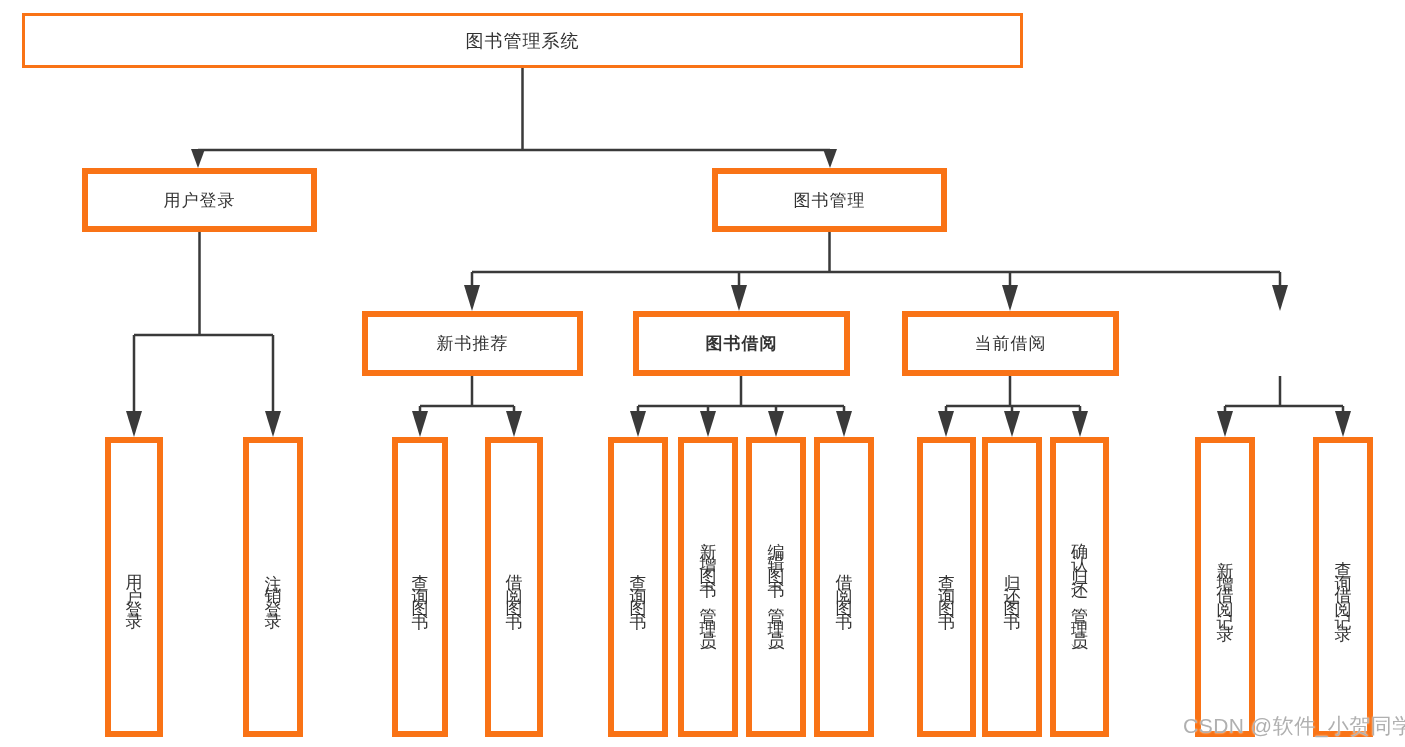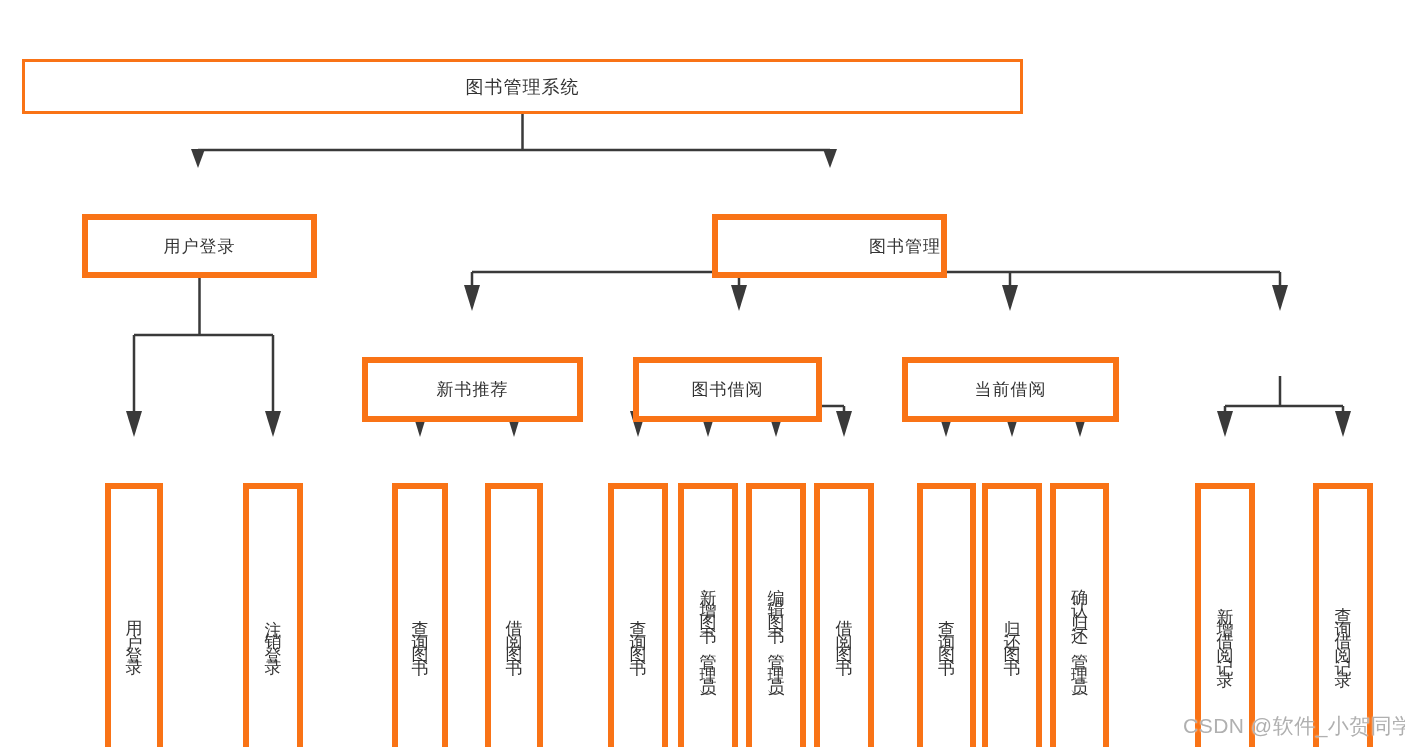--- a/index.html
+++ b/index.html
@@ -21,21 +21,20 @@
   }
   .node {
     position: absolute;
     box-sizing: border-box;
     background: #ffffff;
     border: 6px solid #f97316;
     display: flex;
     align-items: center;
     justify-content: center;
     color: #333333;
-    margin-top: 46px;
   }
   .node.root  { border-width: 3px; font-size: 18px; letter-spacing: 1px; }
   .node.hbox  { font-size: 17px; letter-spacing: 1px; }
   .node.leaf  { font-size: 17px; }
   .vlabel {
     writing-mode: vertical-rl;
     text-orientation: mixed;
     letter-spacing: 13px;
     white-space: nowrap;
     color: #333333;
@@ -87,28 +86,28 @@
     </g>
   </svg>
 
   <div class="node root" style="left:22px; top:13px; width:1001px; height:55px;">
     <span>图书管理系统</span>
   </div>
 
   <div class="node hbox" style="left:82px; top:168px; width:235px; height:64px;">
     <span>用户登录</span>
   </div>
-  <div class="node hbox" style="left:712px; top:168px; width:235px; height:64px;justify-content:flex-end;">
+  <div class="node hbox" style="left:712px; top:168px; width:235px; height:64px;">
     <span>图书管理</span>
   </div>
 
   <div class="node hbox" style="left:362px; top:311px; width:221px; height:65px;">
     <span>新书推荐</span>
   </div>
-  <div class="node hbox" style="left:633px; top:311px; width:189px; height:65px;">
+  <div class="node hbox" style="left:633px; top:311px; width:217px; height:65px;font-weight:bold;">
     <span>图书借阅</span>
   </div>
   <div class="node hbox" style="left:902px; top:311px; width:217px; height:65px;font-family:Liberation Mono, monospace;">
     <span>当前借阅</span>
   </div>
 
   <div class="node leaf" style="left:105px; top:437px; width:58px; height:300px;">
     <span class="vlabel">用户登录</span>
   </div>
   <div class="node leaf" style="left:243px; top:437px; width:60px; height:300px;">

